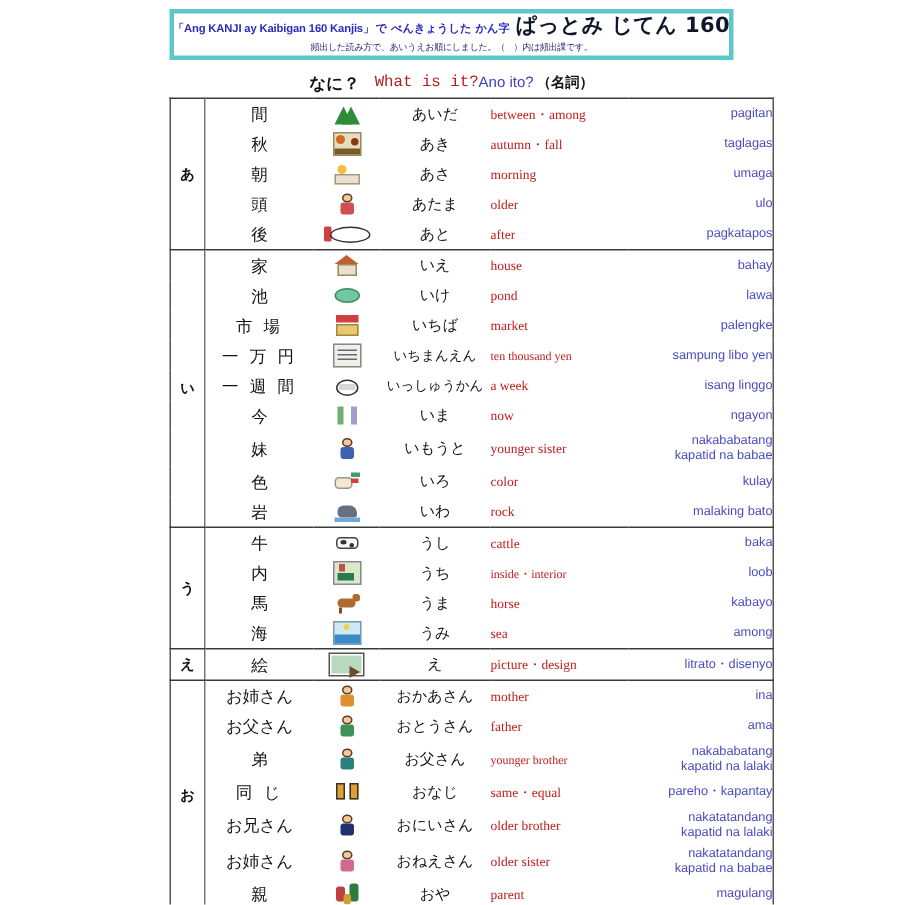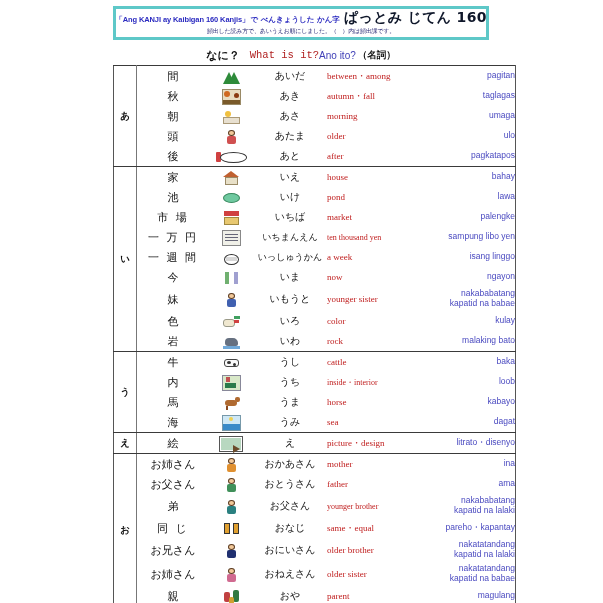--- a/index.html
+++ b/index.html
@@ -419,21 +419,21 @@
           <td class="col-pic"><span class="thumb t-horse"><i class="bd"></i><i class="hd"></i><i class="lg"></i></span></td>
           <td class="col-read">うま</td>
           <td class="col-en">horse</td>
           <td class="col-fil" style="border-right: 1px solid rgb(85, 85, 85);"><span>kabayo</span></td>
         </tr>
         <tr class="row-normal">
           <td class="col-kanji" style="border-bottom: 1.4px solid rgb(58, 58, 58); border-right: none;">海</td>
           <td class="col-pic" style="border-bottom: 1.4px solid rgb(58, 58, 58);"><span class="thumb t-sea"><i class="sn"></i><i class="sw"></i></span></td>
           <td class="col-read" style="border-bottom: 1.4px solid rgb(58, 58, 58);">うみ</td>
           <td class="col-en" style="border-bottom: 1.4px solid rgb(58, 58, 58);">sea</td>
-          <td class="col-fil" style="border-bottom: 1.4px solid rgb(58, 58, 58); border-right: 1px solid rgb(85, 85, 85);"><span>dagat</span></td>
+          <td class="col-fil" style="border-bottom: 1.4px solid rgb(58, 58, 58); border-right: 1px solid rgb(85, 85, 85);"><span>among</span></td>
         </tr>
         <tr class="row-normal">
           <td class="col-kana section sec-group" rowspan="1" style="border-left: 1px solid rgb(85, 85, 85);">え</td>
           <td class="col-kanji section-top" style="border-top: 1.4px solid rgb(58, 58, 58); border-bottom: 1.4px solid rgb(58, 58, 58); border-right: none;">絵</td>
           <td class="col-pic section-top" style="border-top: 1.4px solid rgb(58, 58, 58); border-bottom: 1.4px solid rgb(58, 58, 58);"><span class="thumb t-pic"><i class="img"></i><i class="arw"></i></span></td>
           <td class="col-read section-top" style="border-top: 1.4px solid rgb(58, 58, 58); border-bottom: 1.4px solid rgb(58, 58, 58);">え</td>
           <td class="col-en section-top" style="border-top: 1.4px solid rgb(58, 58, 58); border-bottom: 1.4px solid rgb(58, 58, 58);">picture・design</td>
           <td class="col-fil section-top" style="border-top: 1.4px solid rgb(58, 58, 58); border-bottom: 1.4px solid rgb(58, 58, 58); border-right: 1px solid rgb(85, 85, 85);"><span>litrato・disenyo</span></td>
         </tr>
         <tr class="row-normal">

